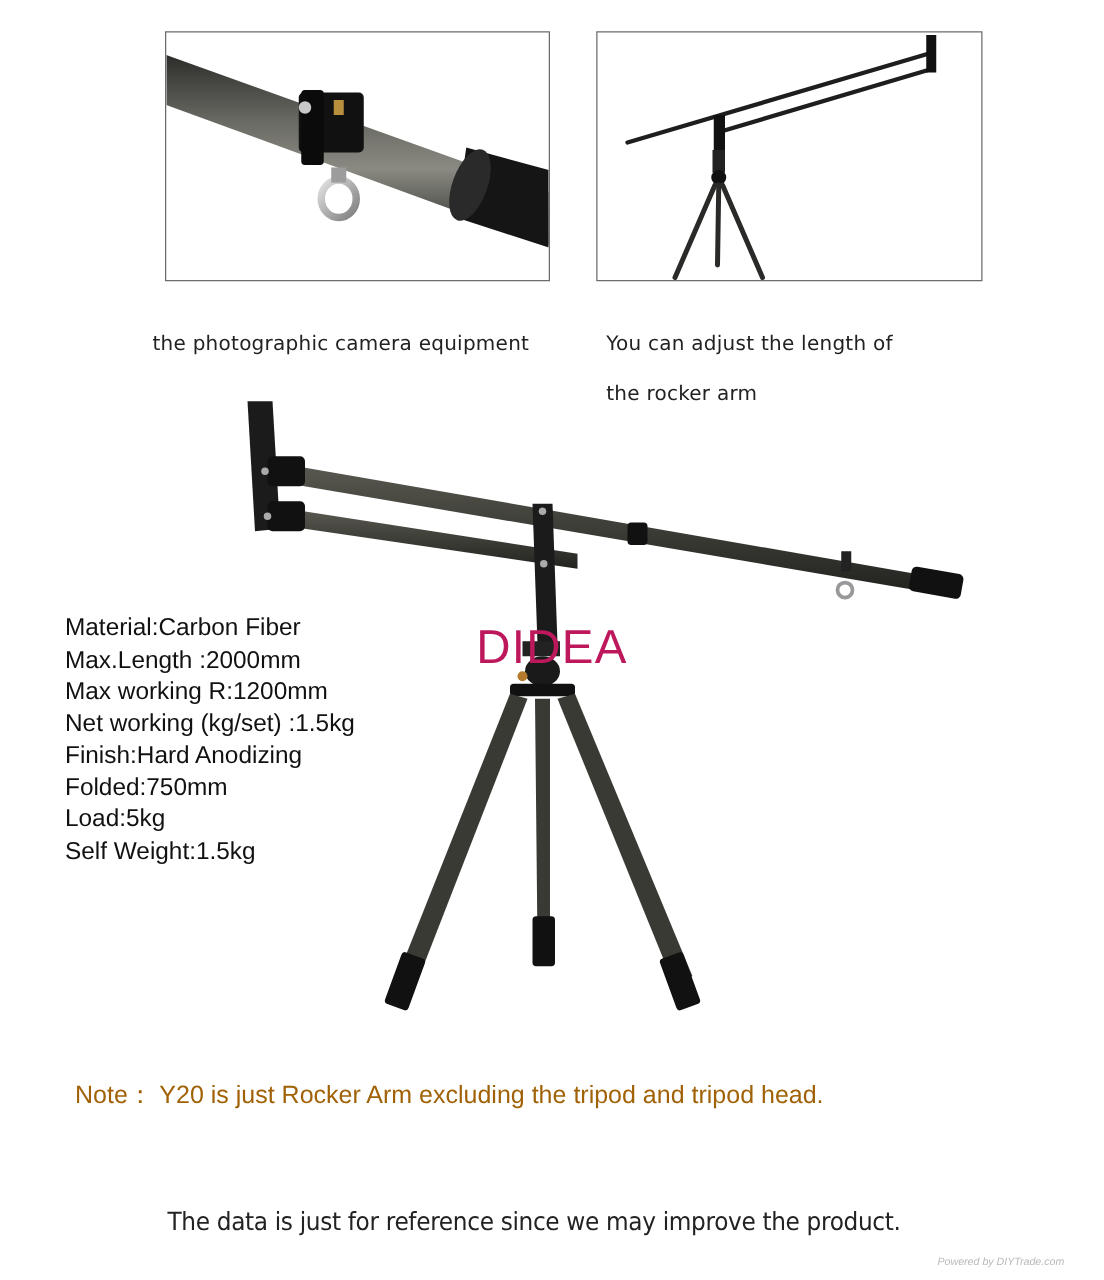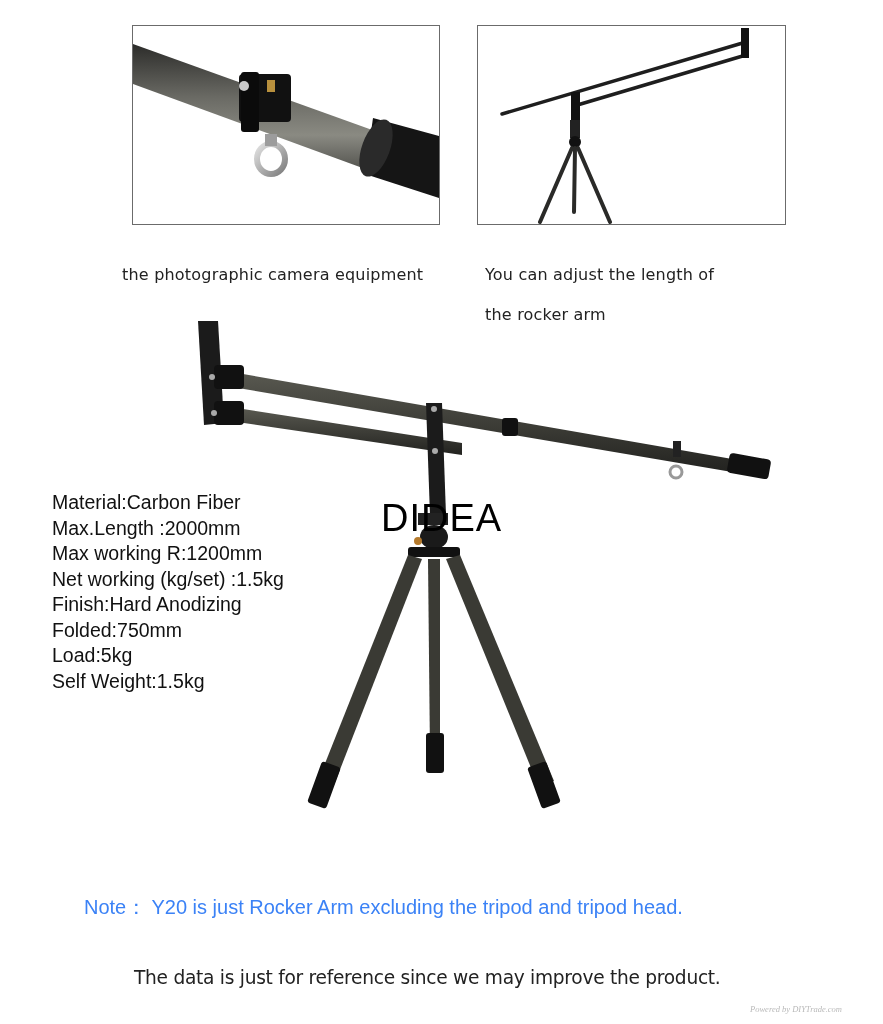--- a/index.html
+++ b/index.html
@@ -1,24 +1,24 @@
 <!DOCTYPE html>
 <html><head>
   <meta charset="utf-8">
   <style>
     html, body { margin: 0; padding: 0; background: #ffffff; }
     body { width: 883px; height: 1024px; position: relative; overflow: hidden; font-family: "Liberation Sans", sans-serif; color: #1a1a1a; }
     .frame { position: absolute; border: 1px solid #6b6b6b; background: #fff; overflow: hidden; }
     .caption { position: absolute; font-family: "DejaVu Sans", sans-serif; font-size: 16px; line-height: 20px; color: #222; letter-spacing: 0.2px; white-space: pre-line; }
     .specs { position: absolute; left: 52px; top: 490px; font-family: "Liberation Sans", sans-serif; font-size: 19.5px; line-height: 25.5px; color: #111; }
     .specs div { white-space: nowrap; }
-    .watermark { position: absolute; left: 381px; top: 497px; font-family: "Liberation Sans", sans-serif; font-size: 38px; color: #000000; letter-spacing: 1px; }
-    .note { position: absolute; left: 84px; top: 862px; font-family: "Liberation Sans", sans-serif; font-size: 20px; color: #3b82f6; white-space: nowrap; margin-top: 32px; }
+    .watermark { position: absolute; left: 381px; top: 497px; font-family: "Liberation Sans", sans-serif; font-size: 38px; color: #be185d; letter-spacing: 1px; }
+    .note { position: absolute; left: 60px; top: 862px; font-family: "Liberation Sans", sans-serif; font-size: 20px; color: #a16207; white-space: nowrap; }
     .disclaimer { position: absolute; left: 134px; top: 965px; font-family: "DejaVu Sans", sans-serif; font-size: 20px; color: #222; letter-spacing: -0.3px; white-space: nowrap; transform: scaleX(0.93); transform-origin: left top; }
-    .powered { position: absolute; left: 750px; top: 1004px; font-family: Liberation Serif, serif; font-size: 8.5px; font-style: italic; color: #b9b9b9; white-space: nowrap; }
+    .powered { position: absolute; left: 750px; top: 1004px; font-family: Liberation Sans, sans-serif; font-size: 8.5px; font-style: italic; color: #b9b9b9; white-space: nowrap; }
     svg { display: block; }
   </style>
 </head>
 <body>
 
 <div class="frame" style="left:132px; top:25px; width:306px; height:198px;">
   <svg width="306" height="198" viewBox="0 0 306 198">
     <defs>
       <linearGradient id="pole" x1="0" y1="0" x2="0" y2="1">
         <stop offset="0" stop-color="#2c2c2a"></stop>

